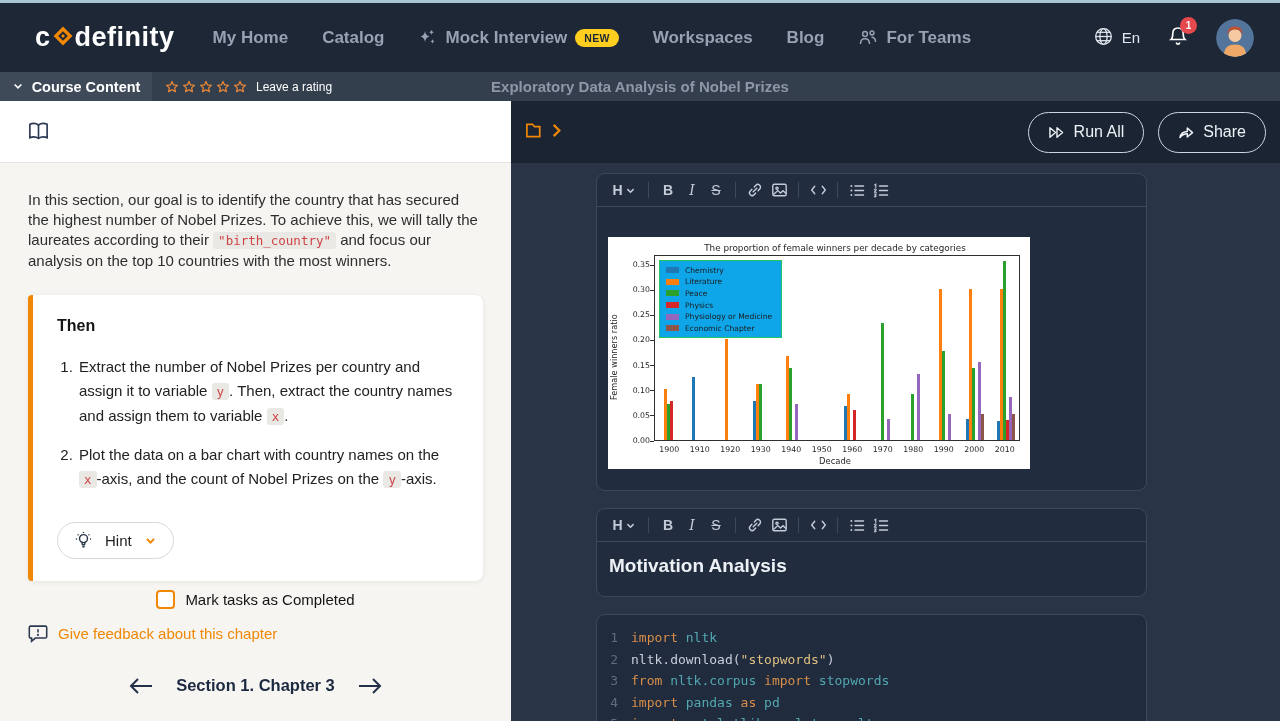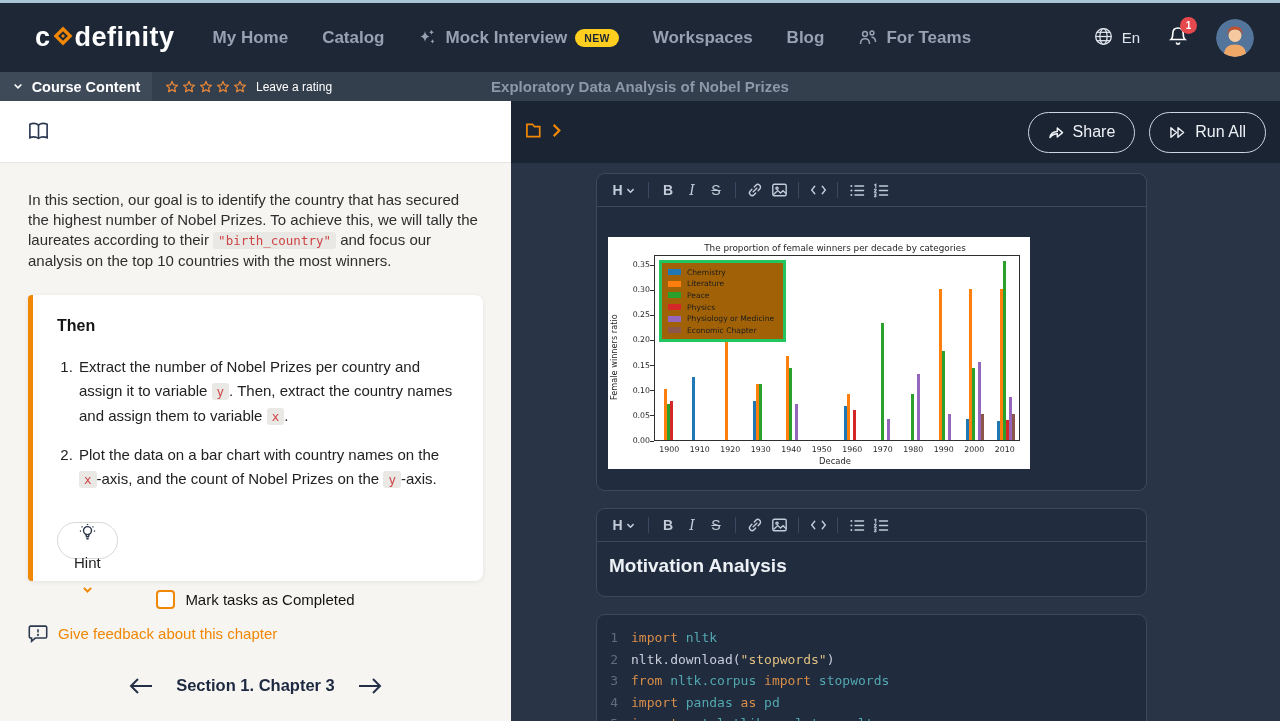--- a/index.html
+++ b/index.html
@@ -51,21 +51,21 @@
   .intro { font-size:15px; line-height:20px; color:#2e2e2e; }
   .inline-code { font-family:"DejaVu Sans Mono", monospace; font-size:12.5px; color:#cf4444;
                  background:#e9e8e5; padding:1px 5px; border-radius:3px; }
   .task-card { margin-top:24px; background:#fff; border-left:5px solid #f08705;
                border-radius:4px 8px 8px 4px; box-shadow:0 1px 5px rgba(0,0,0,.08);
                padding:22px 24px 22px 24px; }
   .task-heading { font-size:16px; font-weight:bold; color:#151515; }
   .task-list { margin:20px 0 0 20px; }
   .task-list li { font-size:15px; line-height:24px; color:#222; margin-bottom:14px; padding-left:2px; }
   .hint-btn { margin-top:16px; display:inline-flex; align-items:center; gap:12px; height:37px;
-              padding:0 16px; background:#fff; border:1px solid #d8d8d3; border-radius:20px; cursor:pointer;flex-direction:column; }
+              padding:0 16px; background:#fff; border:1px solid #d8d8d3; border-radius:20px; cursor:pointer; }
   .hint-btn .bulb { color:#2b3648; display:flex; }
   .hint-label { font-size:15px; color:#1f1f1f; }
   .hint-chev { color:#f08705; display:flex; }
   .completed-row { position:absolute; top:489px; left:0; width:100%; display:flex;
                    justify-content:center; align-items:center; gap:10px; }
   .checkbox { width:19px; height:19px; border:2px solid #f08705; border-radius:4px;
               background:#fff; cursor:pointer; }
   .completed-label { font-size:15px; color:#141414; }
   .feedback-row { position:absolute; top:521px; left:27px; display:flex; align-items:center;
                   gap:9px; cursor:pointer; }
@@ -109,21 +109,21 @@
   .chart-title { position:absolute; top:6px; left:40px; width:374px; text-align:center; font-size:8.8px; }
   .plot { position:absolute; left:46px; top:17.5px; width:366px; height:186px;
           border:1px solid #2f2f2f; }
   .bar { position:absolute; bottom:0; }
   .ytick-label { position:absolute; width:34px; text-align:right; font-size:7.8px; left:8px; }
   .ytick-mark { position:absolute; width:4px; height:1px; background:#2f2f2f; left:42px; }
   .xtick-label { position:absolute; font-size:7.8px; transform:translateX(-50%); top:208px; }
   .x-axis-label { position:absolute; top:219px; left:40px; width:374px; text-align:center; font-size:8.4px; }
   .y-axis-label { position:absolute; left:1px; top:50px; width:10px; font-size:8.2px;
                   writing-mode:vertical-rl; transform:rotate(180deg); height:140px; text-align:center; }
-  .legend { position:absolute; left:4px; top:4px; background:#a16207; border:3px solid #22c55e;
+  .legend { position:absolute; left:4px; top:4px; background:#0ea5e9; border:1px solid #22c55e;
             padding:4px 9px 3px 6px; z-index:2; }
   .legend-entry { display:flex; align-items:center; gap:6px; height:11.6px; }
   .legend-swatch { width:13px; height:6px; }
   .legend-label { font-size:7.6px; color:#1c1c1c; white-space:nowrap; }
 
   
   .code-cell { background:#202b3d; min-height:130px; }
   .code-body { padding:12px 0 10px; font-family:"DejaVu Sans Mono", monospace; font-size:13px;
                line-height:21.6px; cursor:text; }
   .code-line { display:flex; }
@@ -347,34 +347,34 @@
         </span>
         <span>
           <svg width="13" height="15" viewBox="0 0 12 16" fill="none" stroke="#f08705" stroke-width="2.4">
               <path d="M3 2 L9 8 L3 14"></path>
             </svg>
         </span>
       </div>
       <div class="nb-actions">
         <button class="nb-btn">
           <span class="icn">
-            <svg width="16" height="16" viewBox="0 0 16 16" fill="none" stroke="currentColor" stroke-width="1.5" stroke-linejoin="round">
-                <path d="M2 13.5 C2.6 9.5 5.5 7.5 9.3 7.4 L9.3 4 L14.5 8.6 L9.3 13 L9.3 9.7 C6 9.8 3.8 11 2 13.5 Z"></path>
+            <svg width="17" height="15" viewBox="0 0 18 16" fill="none" stroke="currentColor" stroke-width="1.5" stroke-linejoin="round">
+                <path d="M2 3 L8 8 L2 13 Z"></path>
+                <path d="M9.5 3 L15.5 8 L9.5 13 Z"></path>
               </svg>
           </span>
-          <span>Share</span>
+          <span>Run All</span>
         </button>
         <button class="nb-btn">
           <span class="icn">
-            <svg width="17" height="15" viewBox="0 0 18 16" fill="none" stroke="currentColor" stroke-width="1.5" stroke-linejoin="round">
-                <path d="M2 3 L8 8 L2 13 Z"></path>
-                <path d="M9.5 3 L15.5 8 L9.5 13 Z"></path>
+            <svg width="16" height="16" viewBox="0 0 16 16" fill="none" stroke="currentColor" stroke-width="1.5" stroke-linejoin="round">
+                <path d="M2 13.5 C2.6 9.5 5.5 7.5 9.3 7.4 L9.3 4 L14.5 8.6 L9.3 13 L9.3 9.7 C6 9.8 3.8 11 2 13.5 Z"></path>
               </svg>
           </span>
-          <span>Run All</span>
+          <span>Share</span>
         </button>
       </div>
     </div>
 
     <div class="cells">
 
       <div class="cell">
         <div class="cell-toolbar">
             <div class="tb-btn" style="min-width: 34px;">
               <span class="tb-letter">H</span>

